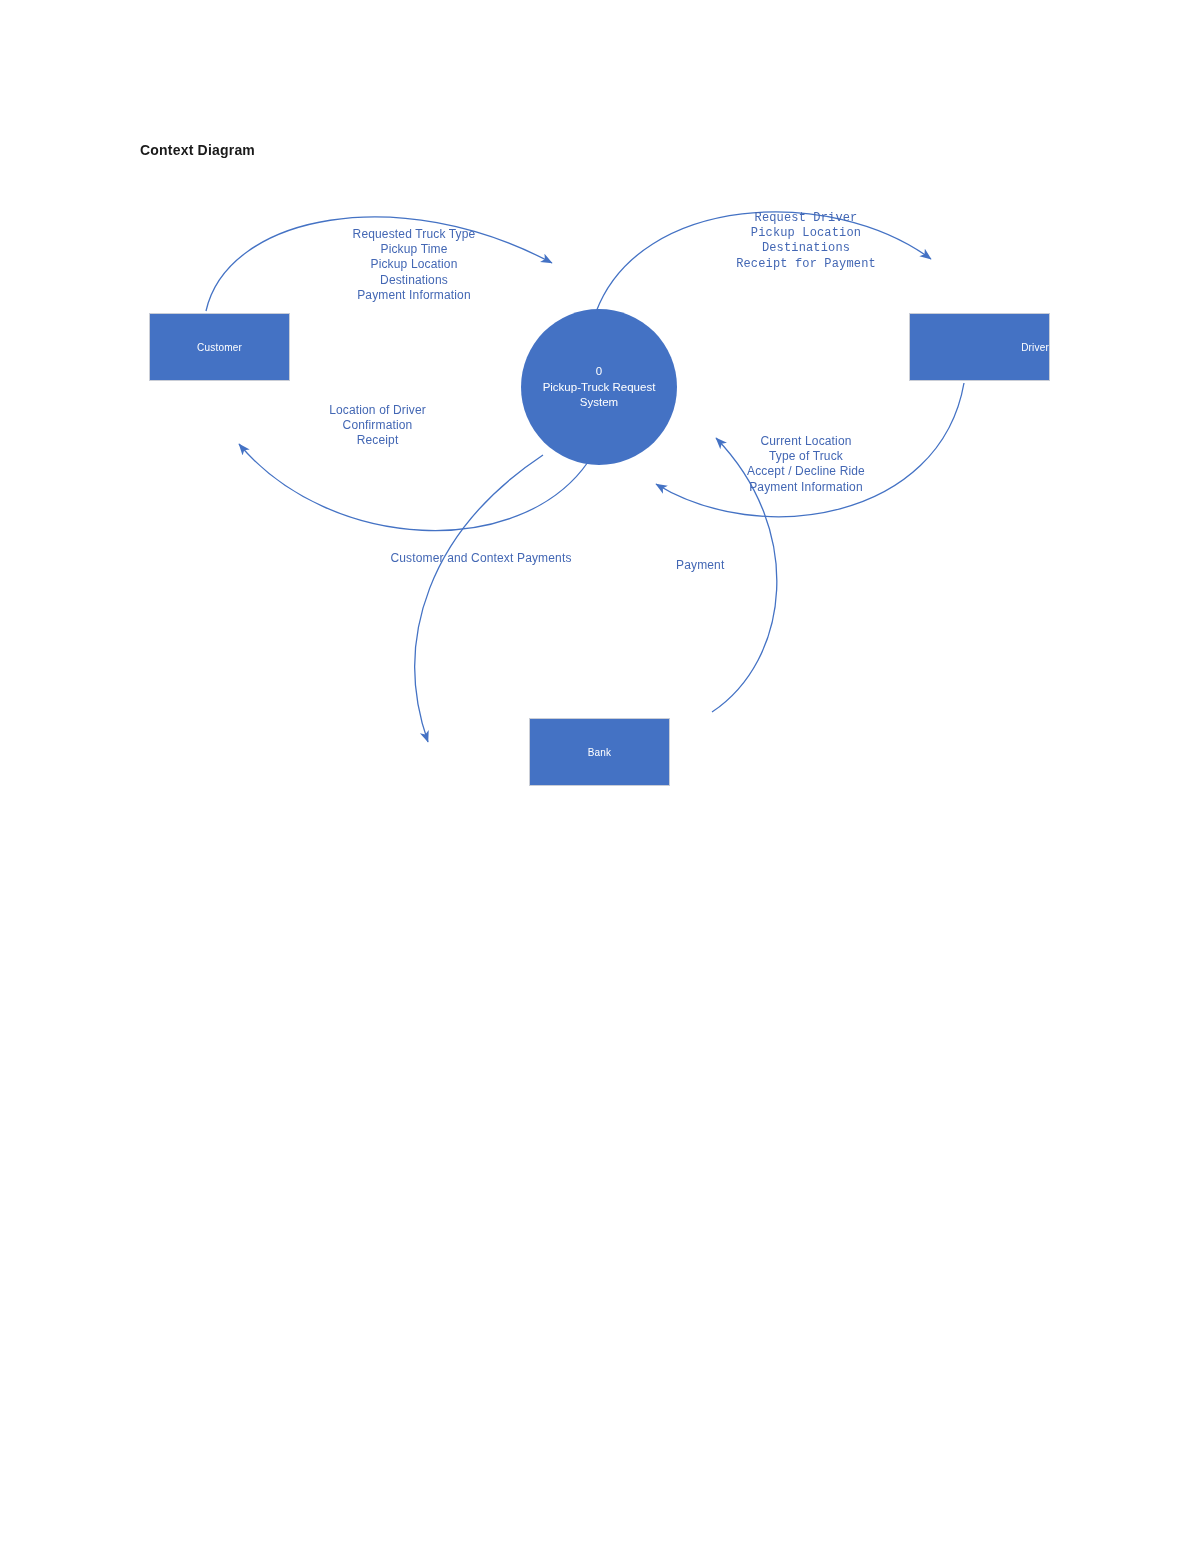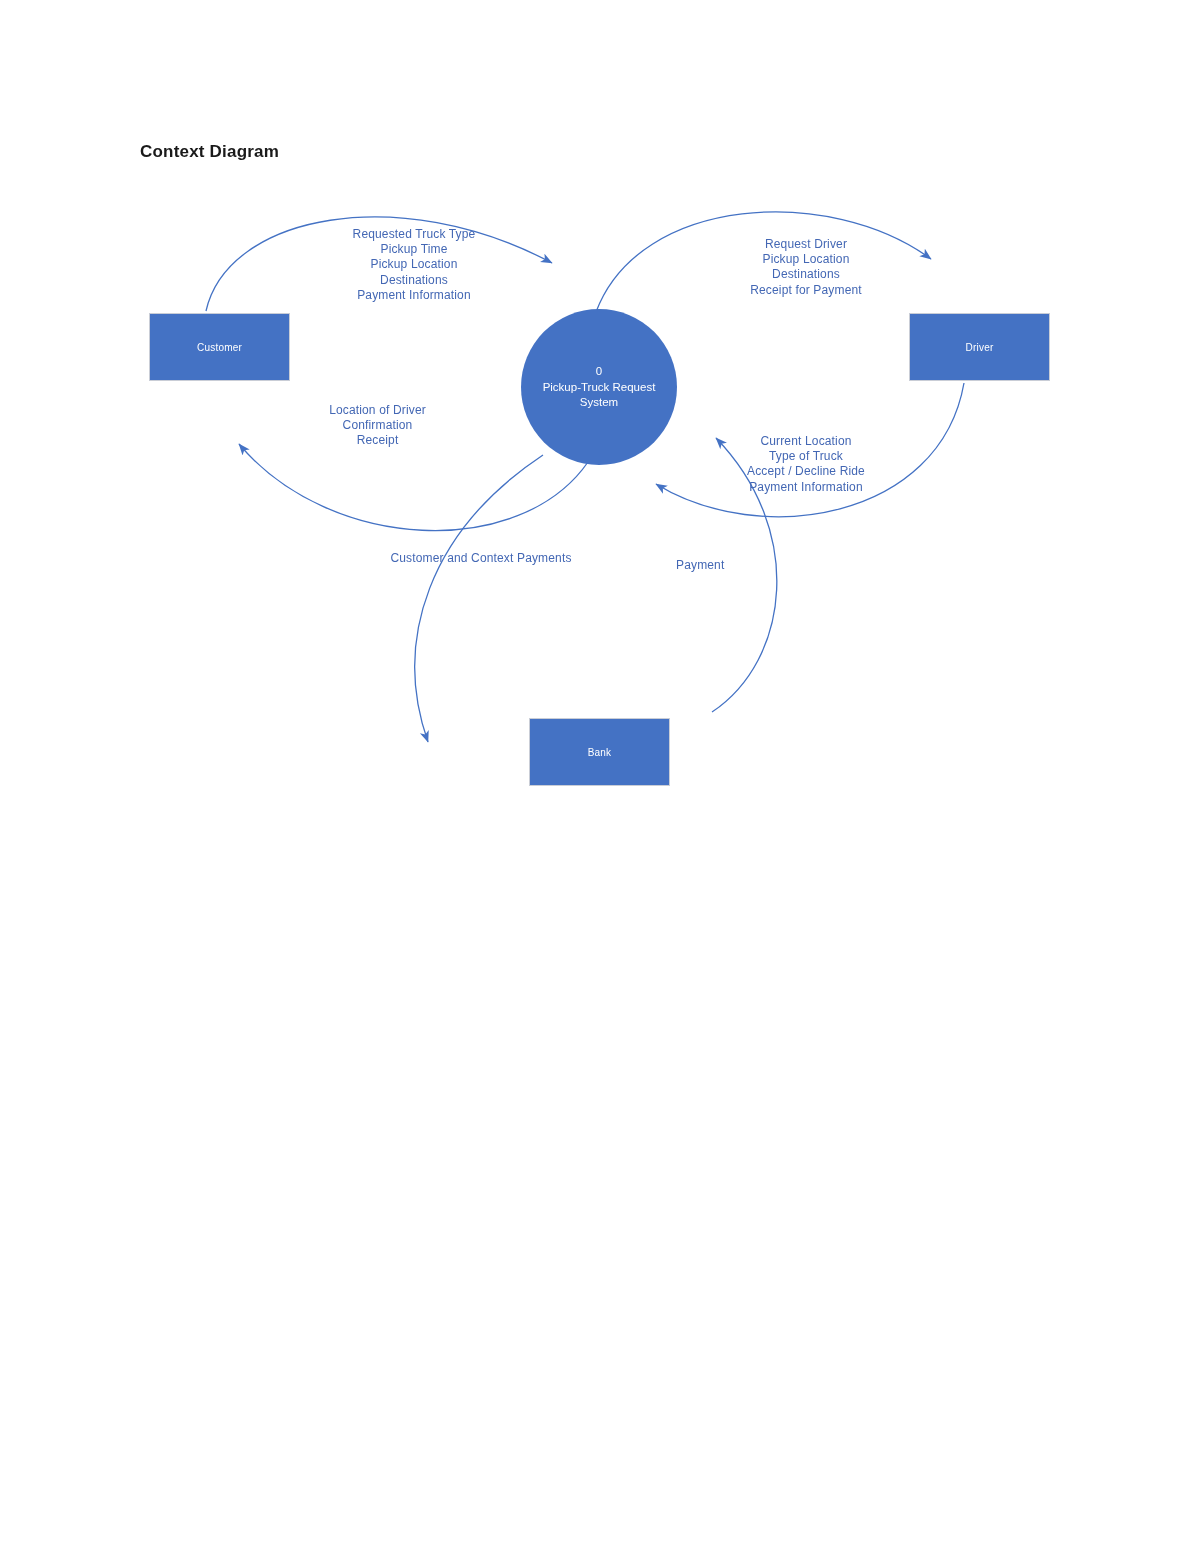--- a/index.html
+++ b/index.html
@@ -18,21 +18,21 @@
     position: absolute;
     left: 0; top: 0;
     width: 1200px;
     height: 1553px;
     background: #ffffff;
   }
   .page-title {
     position: absolute;
     left: 140px;
     top: 142px;
-    font-size: 17px;
+    font-size: 14px;
     font-weight: bold;
     color: #1a1a1a;
     letter-spacing: 0.2px;
     white-space: nowrap;
   }
   #diagram {
     position: absolute;
     left: 0;
     top: 0;
     width: 1200px;
@@ -54,20 +54,21 @@
     left: 149px;
     top: 313px;
     width: 141px;
     height: 68px;
   }
   #entity-driver {
     left: 909px;
     top: 313px;
     width: 141px;
     height: 68px;
+    justify-content: flex-end;
   }
   #entity-bank {
     left: 529px;
     top: 718px;
     width: 141px;
     height: 68px;
   }
   #process-circle {
     position: absolute;
     left: 521px;
@@ -97,21 +98,21 @@
   .flow-label {
     position: absolute;
     color: #4367b4;
     font-size: 12px;
     line-height: 15.2px;
     text-align: center;
     white-space: pre-line;
     letter-spacing: 0.15px;
   }
   #label-customer-to-system { left: 320px; top: 227px; width: 188px; }
-  #label-system-to-driver    { left: 712px; top: 237px; width: 188px; }
+  #label-system-to-driver    { left: 712px; top: 211px; width: 188px; font-family: Liberation Mono, monospace; }
   #label-system-to-customer  { left: 300px; top: 403px; width: 155px; }
   #label-driver-to-system    { left: 712px; top: 434px; width: 188px; }
   #label-payments            { left: 371px; top: 551px; width: 220px; }
   #label-receipts            { left: 676px; top: 558px; width: 90px; text-align: left;}
 </style>
 </head>
 <body>
 
 <div id="page">
 

